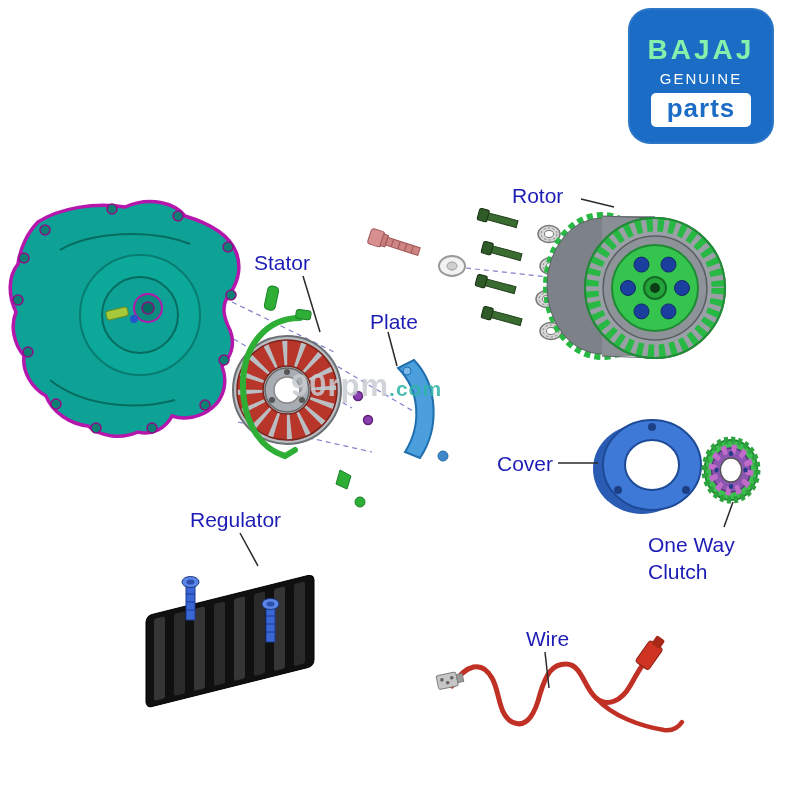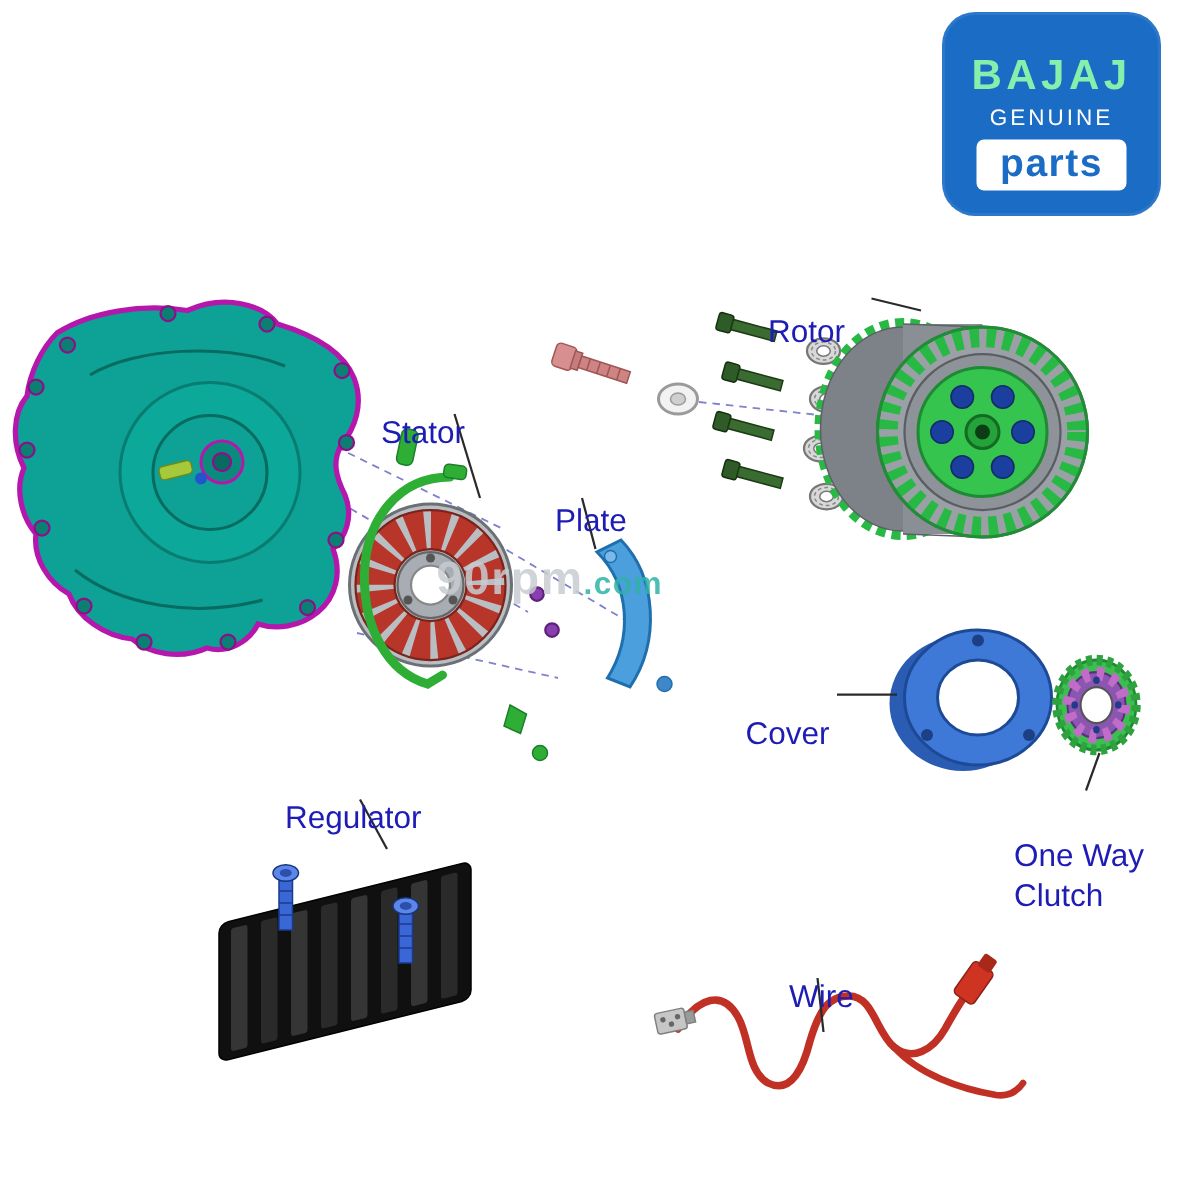--- a/index.html
+++ b/index.html
@@ -1,20 +1,20 @@
 <!DOCTYPE html>
 <html><head>
 <meta charset="utf-8">
 <style>
   html,body{margin:0;padding:0;background:#ffffff;}
   .stage{position:relative;width:800px;height:800px;background:#ffffff;overflow:hidden;
          font-family:"Liberation Sans",sans-serif;}
   .stage svg{position:absolute;left:0;top:0;z-index:1;}
   .part-label{position:absolute;z-index:3;color:#1d1cb5;font-size:21px;line-height:1.3;
-              font-family:"Liberation Sans",sans-serif;margin-top:26px;}
+              font-family:"Liberation Sans",sans-serif;}
   .label-owc{width:100px;}
   .watermark{position:absolute;left:291px;top:368px;z-index:2;opacity:.85;
              font-weight:bold;font-size:31px;color:#c8ccd1;letter-spacing:1px;}
   .watermark .wm-suffix{font-size:21px;color:#2fb3a6;font-weight:bold;}
   .logo{position:absolute;left:628px;top:8px;width:146px;height:136px;z-index:3;
         background:#1b6cc4;border-radius:22px;text-align:center;
         box-shadow:inset 0 0 0 2px rgba(255,255,255,.08);}
   .logo-brand{margin-top:26px;color:#86efac;font-weight:bold;font-size:28px;letter-spacing:3px;}
   .logo-genuine{margin-top:4px;color:#ffffff;font-size:15px;letter-spacing:2px;font-weight:normal;}
   .logo-parts{display:inline-block;margin-top:6px;background:#ffffff;color:#1b6cc4;
@@ -252,21 +252,21 @@
       <line x1="545" y1="652" x2="549" y2="688"></line>
     </g>
   </svg>
 
   <div class="watermark"><span>90rpm</span><span class="wm-suffix">.com</span></div>
 
   <div class="part-label" style="left:512px;top:182px;">Rotor</div>
   <div class="part-label" style="left:254px;top:249px;">Stator</div>
   <div class="part-label" style="left:370px;top:308px;">Plate</div>
   <div class="part-label" style="left:497px;top:450px;">Cover</div>
-  <div class="part-label label-owc" style="left:676px;top:531px;">One Way Clutch</div>
+  <div class="part-label label-owc" style="left:648px;top:531px;">One Way Clutch</div>
   <div class="part-label" style="left:190px;top:506px;text-align:right;">Regulator</div>
   <div class="part-label" style="left:526px;top:625px;">Wire</div>
 
   <div class="logo">
     <div class="logo-brand">BAJAJ</div>
     <div class="logo-genuine">GENUINE</div>
     <div class="logo-parts">parts</div>
   </div>
 
 </div>

